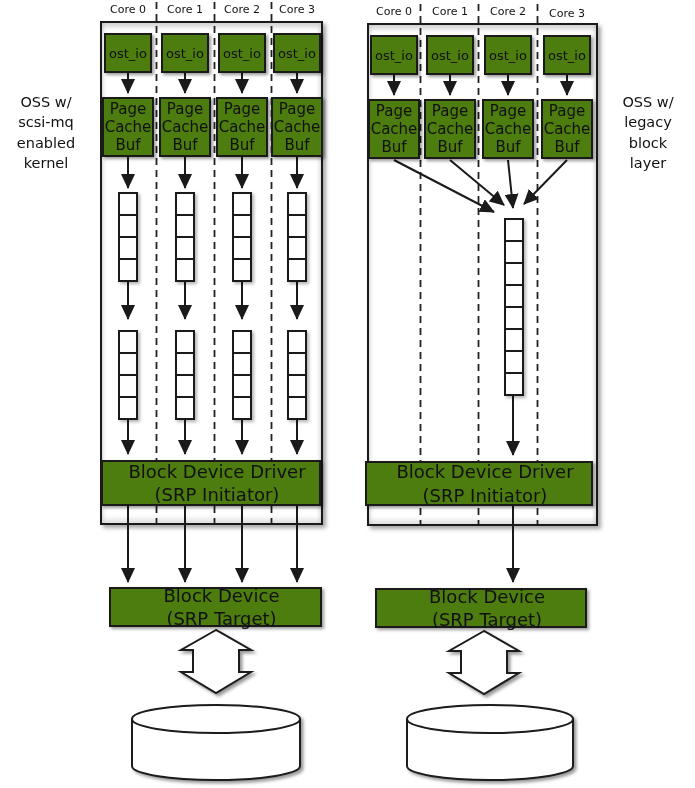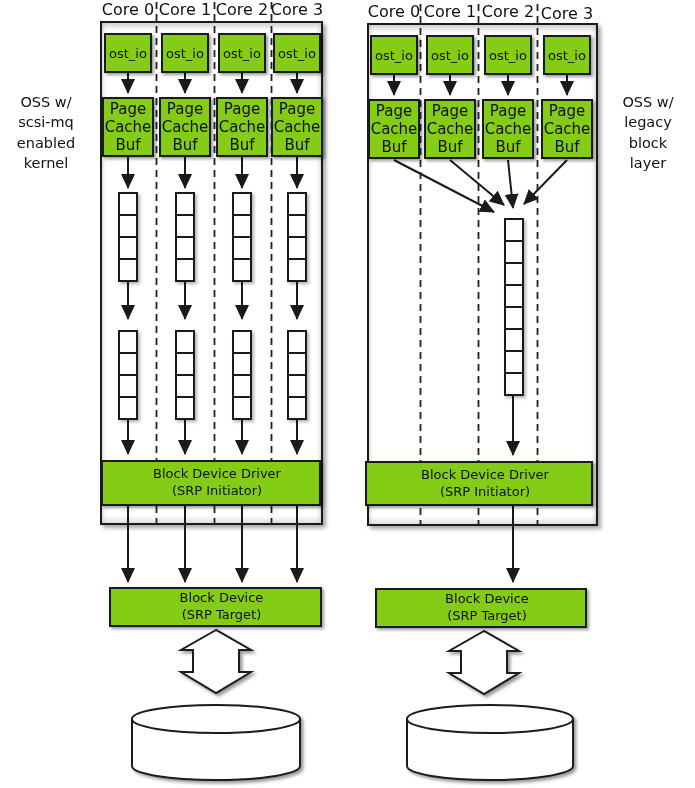--- a/index.html
+++ b/index.html
@@ -9,31 +9,31 @@
     overflow:hidden;
   }
   .abs{position:absolute;box-sizing:border-box;}
   .panel{
     background:#ffffff;border:2px solid #1a1a1a;
     box-shadow:3px 3px 4px rgba(0,0,0,0.35),
                inset 0 4px 5px rgba(0,0,0,0.18),
                inset 0 -4px 5px rgba(0,0,0,0.12);
   }
   .core-label{
-    font-size:16px;text-align:center;line-height:16px;white-space:nowrap;
+    font-size:11px;text-align:center;line-height:16px;white-space:nowrap;
   }
   .node{
-    background:#84cc16;border:2px solid #1a1a1a;
+    background:#4d7c0f;border:2px solid #1a1a1a;
     box-shadow:2px 2px 3px rgba(0,0,0,0.4);
     display:flex;align-items:center;justify-content:center;
     text-align:center;
   }
   .ost{font-size:13px;}
   .pcb{font-size:15px;line-height:1.22;white-space:pre-line;}
-  .wide{font-size:13px;line-height:1.3;white-space:pre-line;padding-left:12px;}
+  .wide{font-size:18px;line-height:1.3;white-space:pre-line;padding-left:12px;}
   .queue{
     background:#ffffff;border:2px solid #1a1a1a;
     box-shadow:2px 2px 3px rgba(0,0,0,0.3);
   }
   .queue .cell{height:20px;border-bottom:2px solid #1a1a1a;}
   .queue .cell:last-child{border-bottom:none;}
   .side-label{
     font-size:14.5px;line-height:1.4;text-align:center;white-space:pre-line;
   }
   svg{position:absolute;left:0;top:0;}

